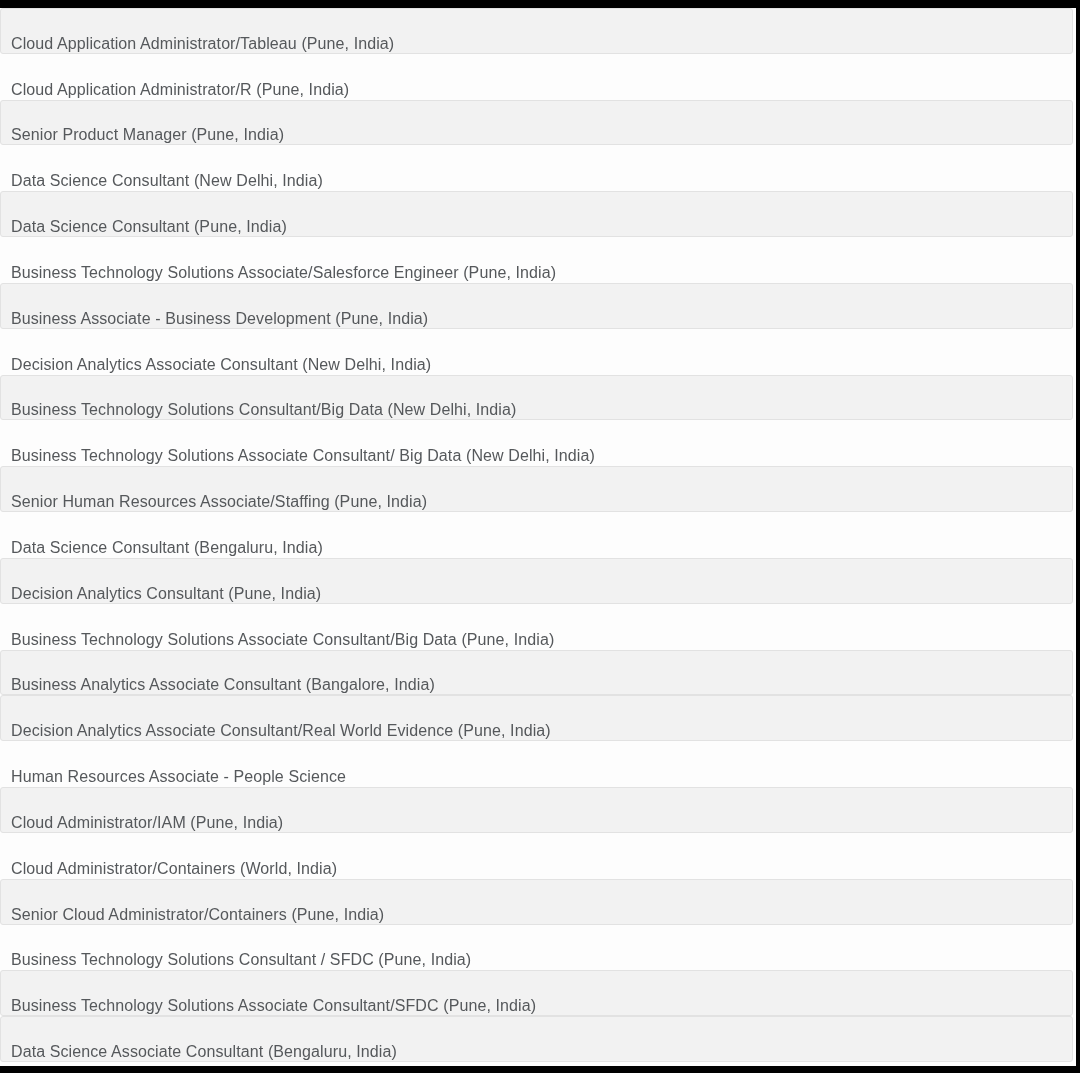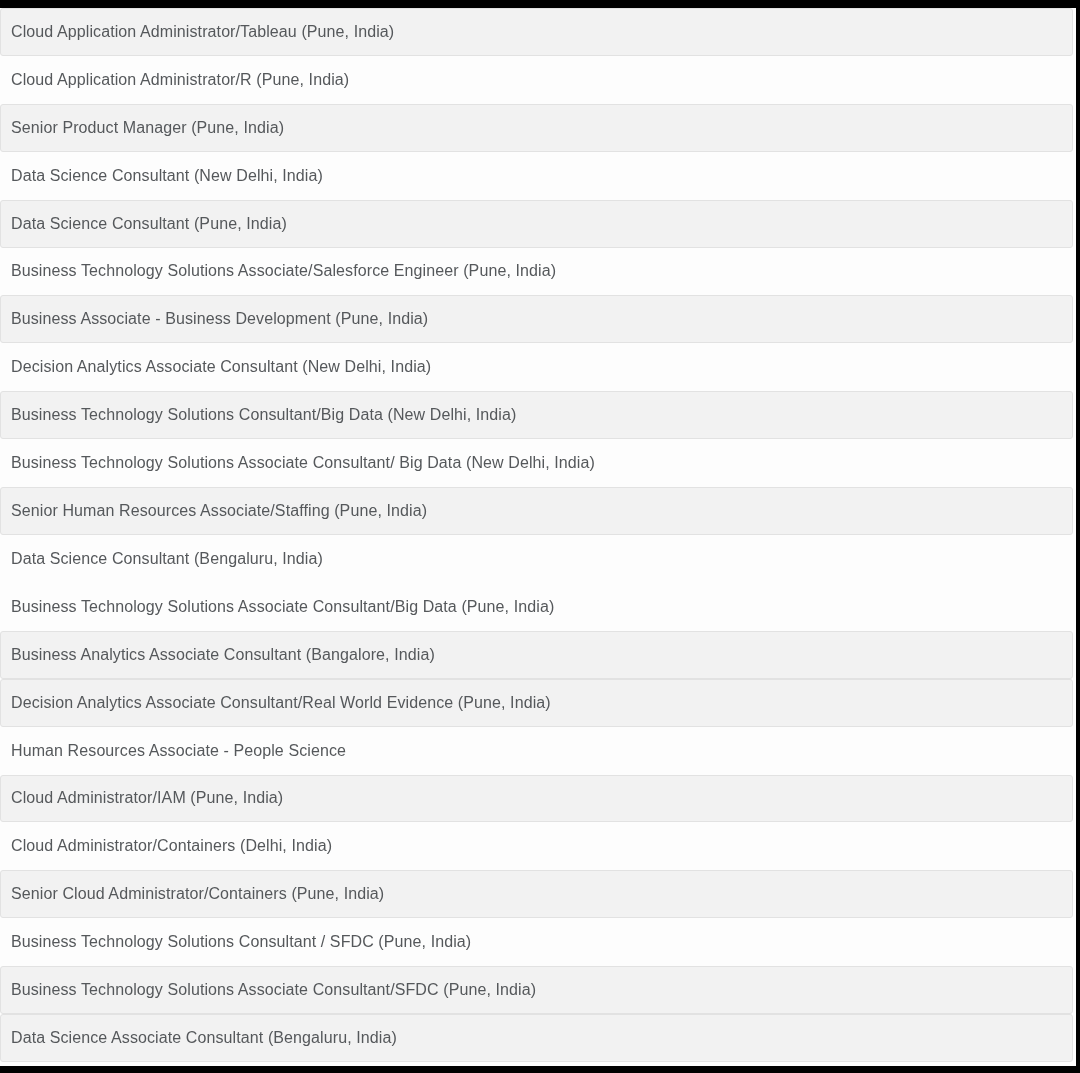--- a/index.html
+++ b/index.html
@@ -23,21 +23,21 @@
     height: 1058px;
     background: var(--list-bg, #fdfdfd);
     box-sizing: border-box;
     padding-bottom: 4px;
     display: flex;
     flex-direction: column;
   }
   .row {
     flex: 1 1 auto;
     display: flex;
-    align-items: center;
+    align-items: flex-end;
     box-sizing: border-box;
     padding-left: 10px;
     font-size: 16px;
     letter-spacing: 0.1px;
     color: var(--text-color, #55585b);
     border-radius: 3px;
     cursor: pointer;
   }
   .row.shaded {
     background: var(--shaded-bg, #f2f2f2);
@@ -100,20 +100,23 @@
   </div>
 
   <div class="row shaded">
     <span class="row-label">Senior Human Resources Associate/Staffing (Pune, India)</span>
   </div>
 
   <div class="row plain">
     <span class="row-label">Data Science Consultant (Bengaluru, India)</span>
   </div>
 
+  <div class="row shaded">
+    <span class="row-label">Decision Analytics Consultant (Pune, India)</span>
+  </div>
 
   <div class="row plain">
     <span class="row-label">Business Technology Solutions Associate Consultant/Big Data (Pune, India)</span>
   </div>
 
   <div class="row shaded">
     <span class="row-label">Business Analytics Associate Consultant (Bangalore, India)</span>
   </div>
 
 
@@ -123,21 +126,21 @@
 
   <div class="row plain">
     <span class="row-label">Human Resources Associate - People Science</span>
   </div>
 
   <div class="row shaded">
     <span class="row-label">Cloud Administrator/IAM (Pune, India)</span>
   </div>
 
   <div class="row plain">
-    <span class="row-label">Cloud Administrator/Containers (Delhi, India)</span>
+    <span class="row-label">Cloud Administrator/Containers (World, India)</span>
   </div>
 
   <div class="row shaded">
     <span class="row-label">Senior Cloud Administrator/Containers (Pune, India)</span>
   </div>
 
   <div class="row plain">
     <span class="row-label">Business Technology Solutions Consultant / SFDC (Pune, India)</span>
   </div>
 

